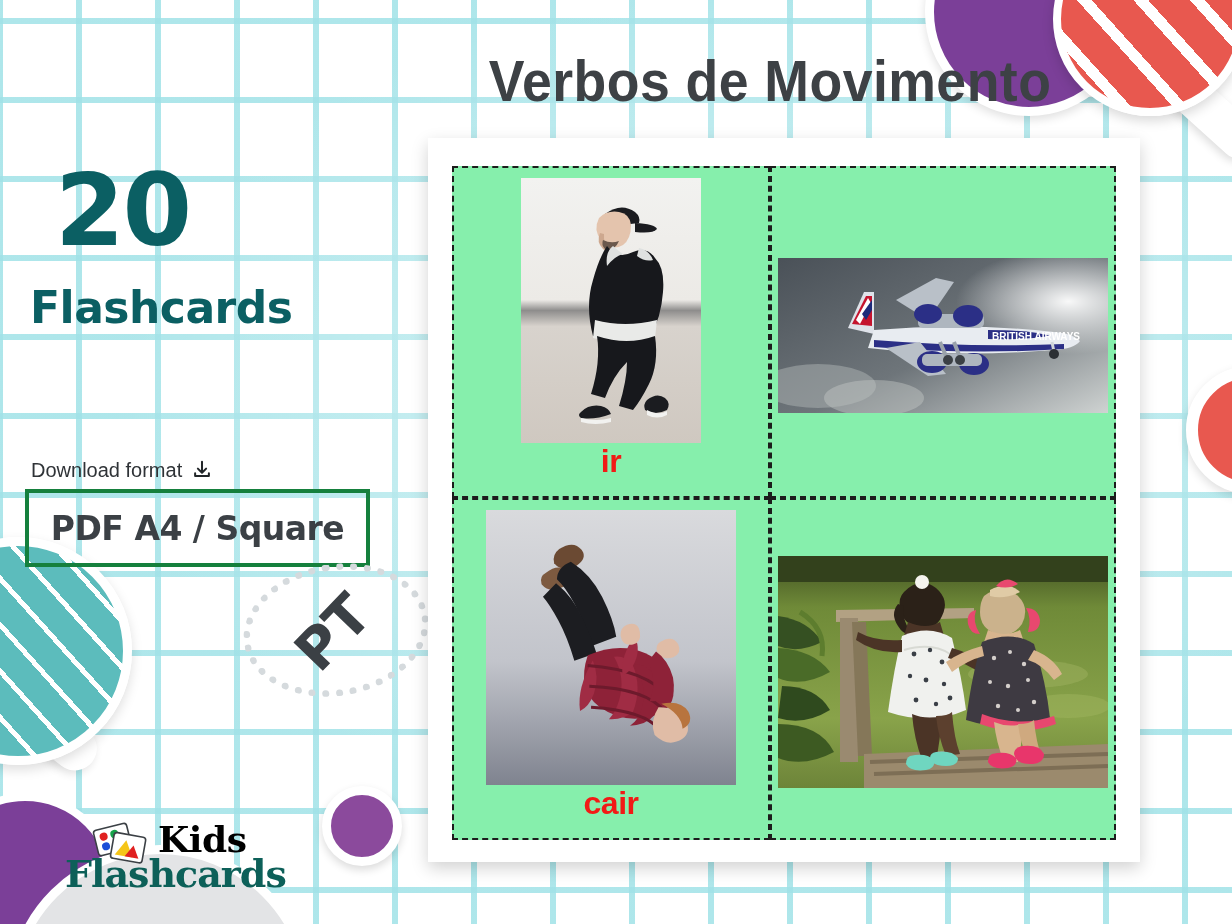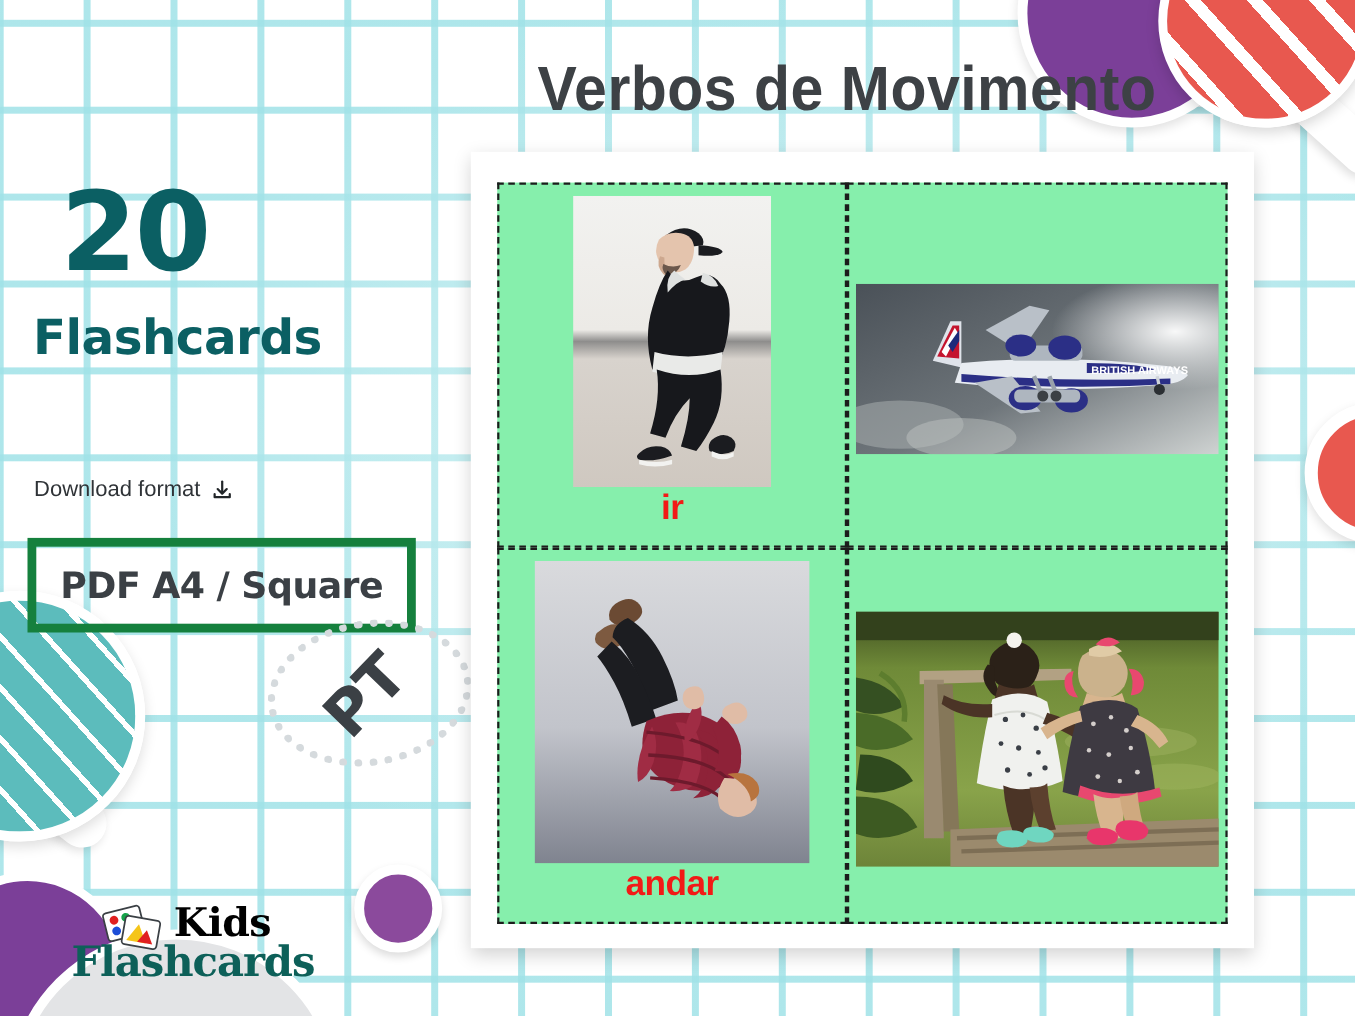--- a/index.html
+++ b/index.html
@@ -98,30 +98,30 @@
     letter-spacing:-2px;line-height:1;
     font-family:"DejaVu Sans", sans-serif;
   }
   .count-label{
     position:absolute;left:30px;top:243px;
     font-size:44px;font-weight:bold;color:#0b5f63;
     letter-spacing:-.5px;line-height:1;
     font-family:"DejaVu Sans", sans-serif;
   }
   .dl-row{
-    position:absolute;left:31px;top:391px;
-    display:flex;align-items:flex-end;gap:9px;
+    position:absolute;left:31px;top:416px;
+    display:flex;align-items:flex-start;gap:9px;
   }
   .dl-text{font-size:20px;color:#2f3337;font-weight:400;}
   .dl-icon{width:22px;height:22px;display:block;}
 
   .format-btn{
     position:absolute;left:25px;top:446px;
     width:337px;height:70px;
-    border:8px solid #15803d;background:transparent;
+    border:4px solid #15803d;background:transparent;
     display:flex;align-items:center;justify-content:center;
     cursor:pointer;
   }
   .format-btn-label{
     font-size:33px;font-weight:bold;color:#3b4045;letter-spacing:-.5px;
     font-family:"DejaVu Sans", sans-serif;
   }
 
   
   .pt-badge{position:absolute;left:243px;top:521px;width:186px;height:132px;}
@@ -365,21 +365,21 @@
               <path d="M118 200 q54-8 72 8" stroke="#6d1a2c" stroke-width="3" fill="none"></path>
               <path d="M146 122 q10 12 4 30 q-3 8 -8 10 q-6-20 4-40z" fill="#a02c44"></path>
               <path d="M136 112 q10-6 14 4 q4 10 -4 14 q-10 4 -14 -6 q-2-8 4-12z" fill="#e0bca6"></path>
               <path d="M172 122 q10-10 18-2 q6 8 -2 14 q-10 6 -17 -2 q-3-6 1-10z" fill="#e0bca6"></path>
               <path d="M170 132 q14 6 22 22 q6 14 0 24 l-18 4 q4-22 -10-38z" fill="#8e2238"></path>
               <path d="M184 186 q18-4 28 6 q10 10 2 20 q-12 12 -28 2 q-8-12 -2-28z" fill="#e0bca6"></path>
               <path d="M186 182 q18-8 28 2 q8 10 -2 18 q-4-14 -26-20z" fill="#b8743e"></path>
             </g>
           </svg>
         </div>
-        <div class="fc-word">andar</div>
+        <div class="fc-word">cair</div>
       </div>
 
       <div class="flashcard">
         <div class="fc-image">
           <svg class="ph" viewBox="0 0 330 232" width="330" height="232">
             <defs>
               <linearGradient id="grass" x1="0" y1="0" x2="0" y2="1">
                 <stop offset="0%" stop-color="#3f4f21"></stop>
                   <stop offset="22%" stop-color="#6f8a38"></stop>
                 <stop offset="70%" stop-color="#89a34a"></stop>

